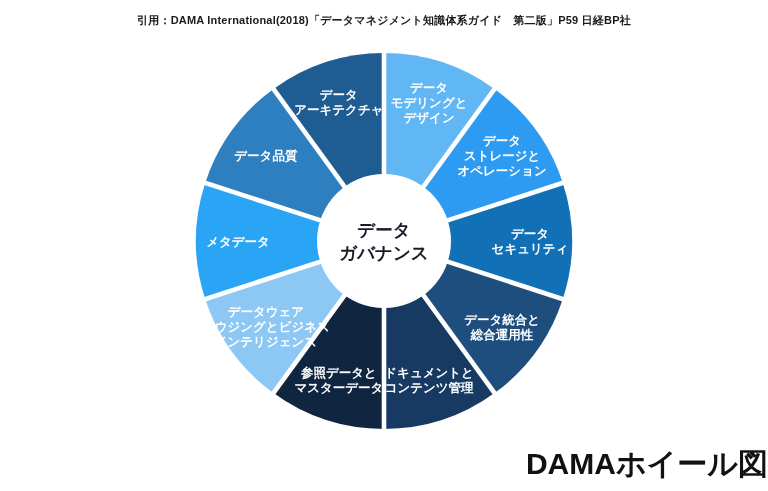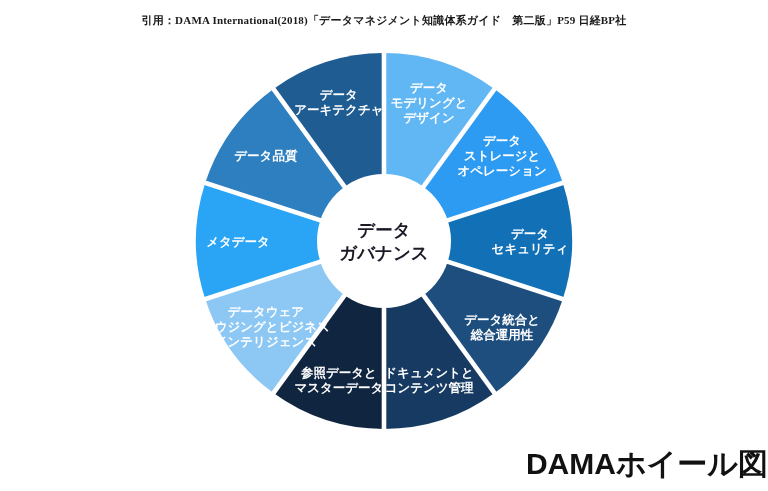--- a/index.html
+++ b/index.html
@@ -14,21 +14,20 @@
   .caption {
     position: absolute;
     top: 13px;
     left: 0;
     width: 100%;
     text-align: center;
     font-size: 11px;
     font-weight: 700;
     color: #1a1a1a;
     letter-spacing: 0.2px;
-    font-family: Liberation Serif, serif;
   }
   .figure-title {
     position: absolute;
     top: 444px;
     left: 0;
     width: 100%;
     text-align: right;
     font-size: 30px;
     font-weight: 700;
     color: #111111;

